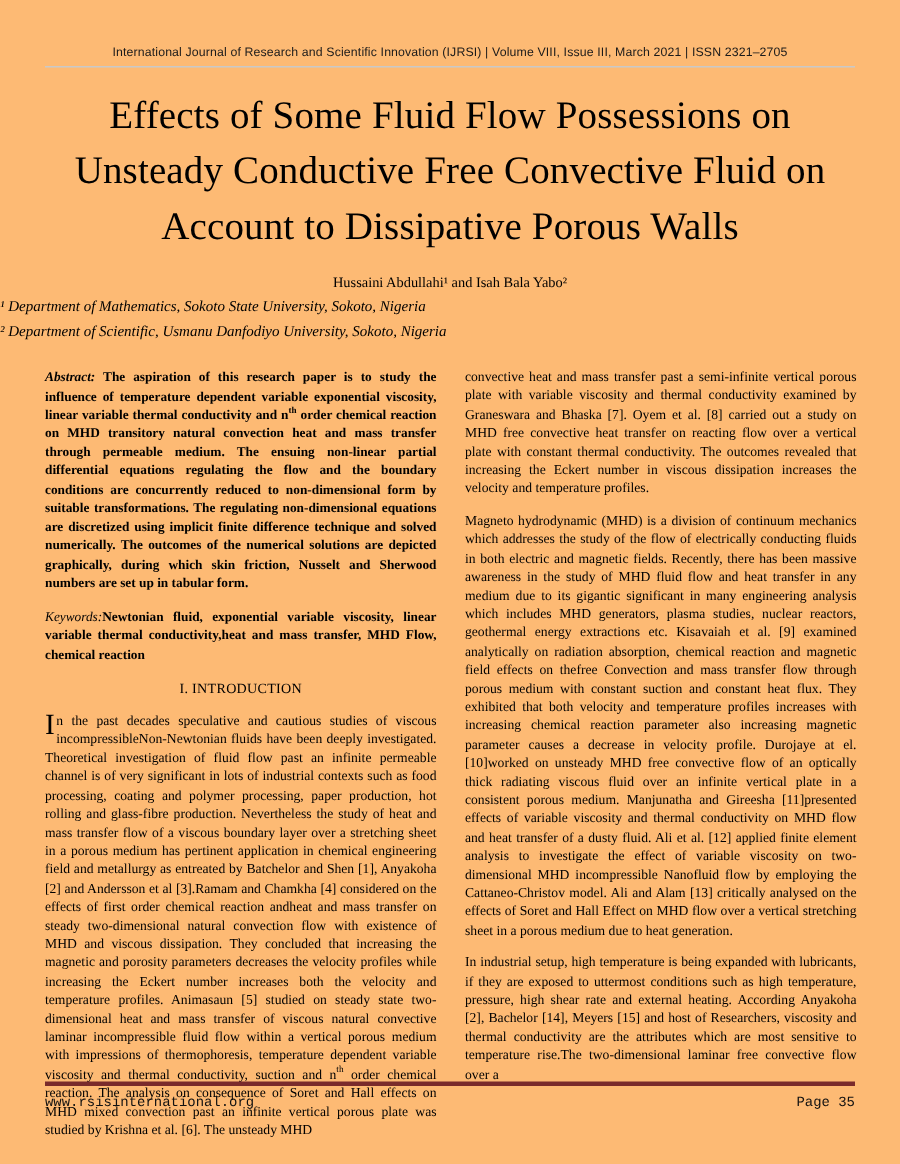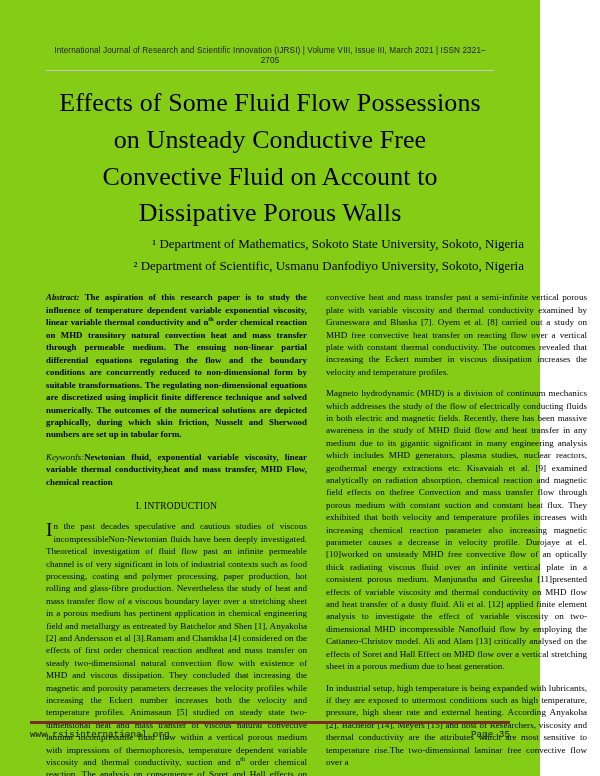--- a/index.html
+++ b/index.html
@@ -9,25 +9,25 @@
   }
   body {
     width: 600px;
     height: 776px;
     font-family: "Liberation Serif", serif;
     color: #000000;
     overflow: hidden;
   }
   .page {
     position: relative;
-    width: 540px;
+    width: 600px;
     height: 776px;
     box-sizing: border-box;
-    padding: 16px;
-    background: #84cc16;
+    padding: 0;
+    background: #fdba74;
   }
 
   
   .running-head {
     padding: 30px 30px 0 30px;
     text-align: center;
     font-family: "Liberation Sans", sans-serif;
     font-size: 8.2px;
     letter-spacing: 0.1px;
     color: #1a1a1a;
@@ -49,22 +49,23 @@
     letter-spacing: 0.1px;
   }
   .authors {
     margin: 13px 0 0 0;
     text-align: center;
     font-size: 9.6px;
     line-height: 1.3;
   }
   .affil {
     margin: 2px 0 0 0;
-    text-align: right;
-    font-size: 13px;
+    text-align: left;
+    font-size: 10px;
+    font-style: italic;
     line-height: 1.5;
   }
 
   
   .columns {
     margin: 16px 30px 0 30px;
     display: flex;
     gap: 19px;
     align-items: flex-start;
   }
@@ -152,20 +153,21 @@
 </head>
 <body>
 
 <div class="page">
 
   <div class="running-head">International Journal of Research and Scientific Innovation (IJRSI) | Volume VIII, Issue III, March 2021 | ISSN 2321–2705</div>
   <div class="head-rule"></div>
 
   <h1 class="title">Effects of Some Fluid Flow Possessions on Unsteady Conductive Free Convective Fluid on Account to Dissipative Porous Walls</h1>
 
+  <div class="authors">Hussaini Abdullahi¹ and Isah Bala Yabo²</div>
   <div class="affil">¹ Department of Mathematics, Sokoto State University, Sokoto, Nigeria</div>
   <div class="affil">² Department of Scientific, Usmanu Danfodiyo University, Sokoto, Nigeria</div>
 
   <div class="columns">
 
     <div class="col">
       <p class="abstract"><span class="lead">Abstract:</span><span> The aspiration of this research paper is to study the influence of temperature dependent variable exponential viscosity, linear variable thermal conductivity and n<sup>th</sup> order chemical reaction on MHD transitory natural convection heat and mass transfer through permeable medium. The ensuing non-linear partial differential equations regulating the flow and the boundary conditions are concurrently reduced to non-dimensional form by suitable transformations. The regulating non-dimensional equations are discretized using implicit finite difference technique and solved numerically. The outcomes of the numerical solutions are depicted graphically, during which skin friction, Nusselt and Sherwood numbers are set up in tabular form.</span></p>
 
       <p class="keywords"><span class="lead">Keywords:</span><span>Newtonian fluid, exponential variable viscosity, linear variable thermal conductivity,heat and mass transfer, MHD Flow, chemical reaction</span></p>
 

